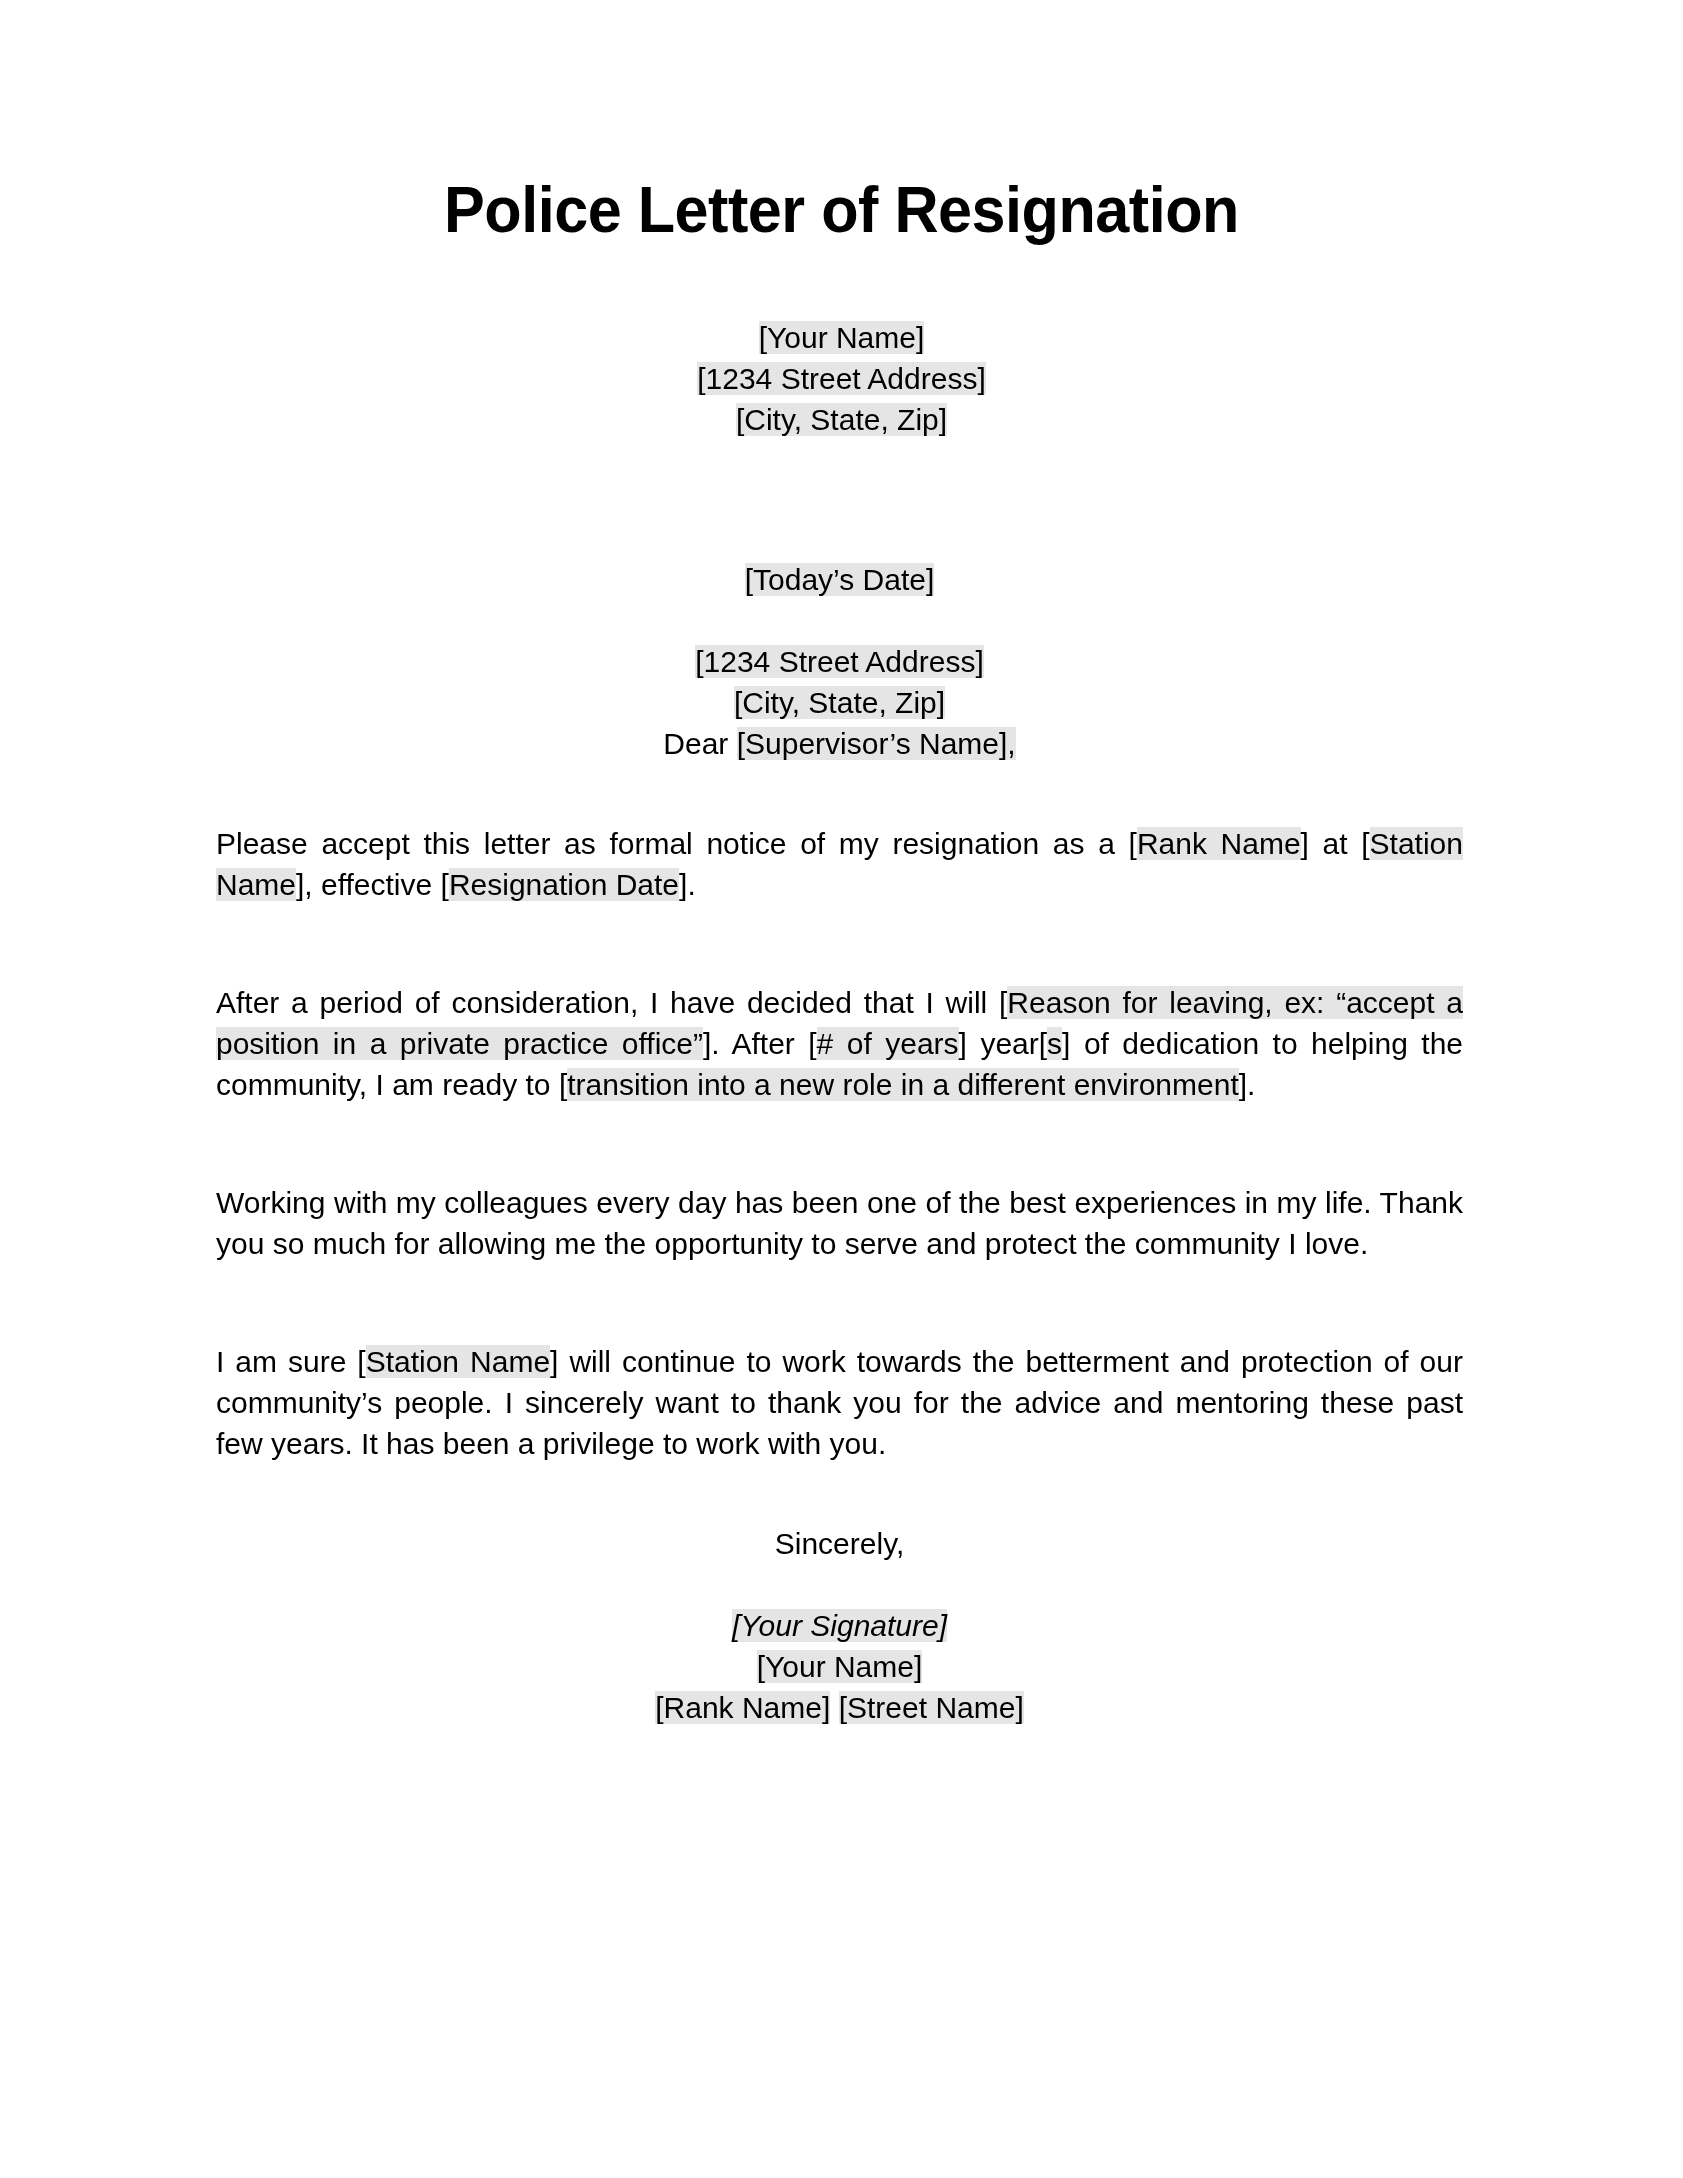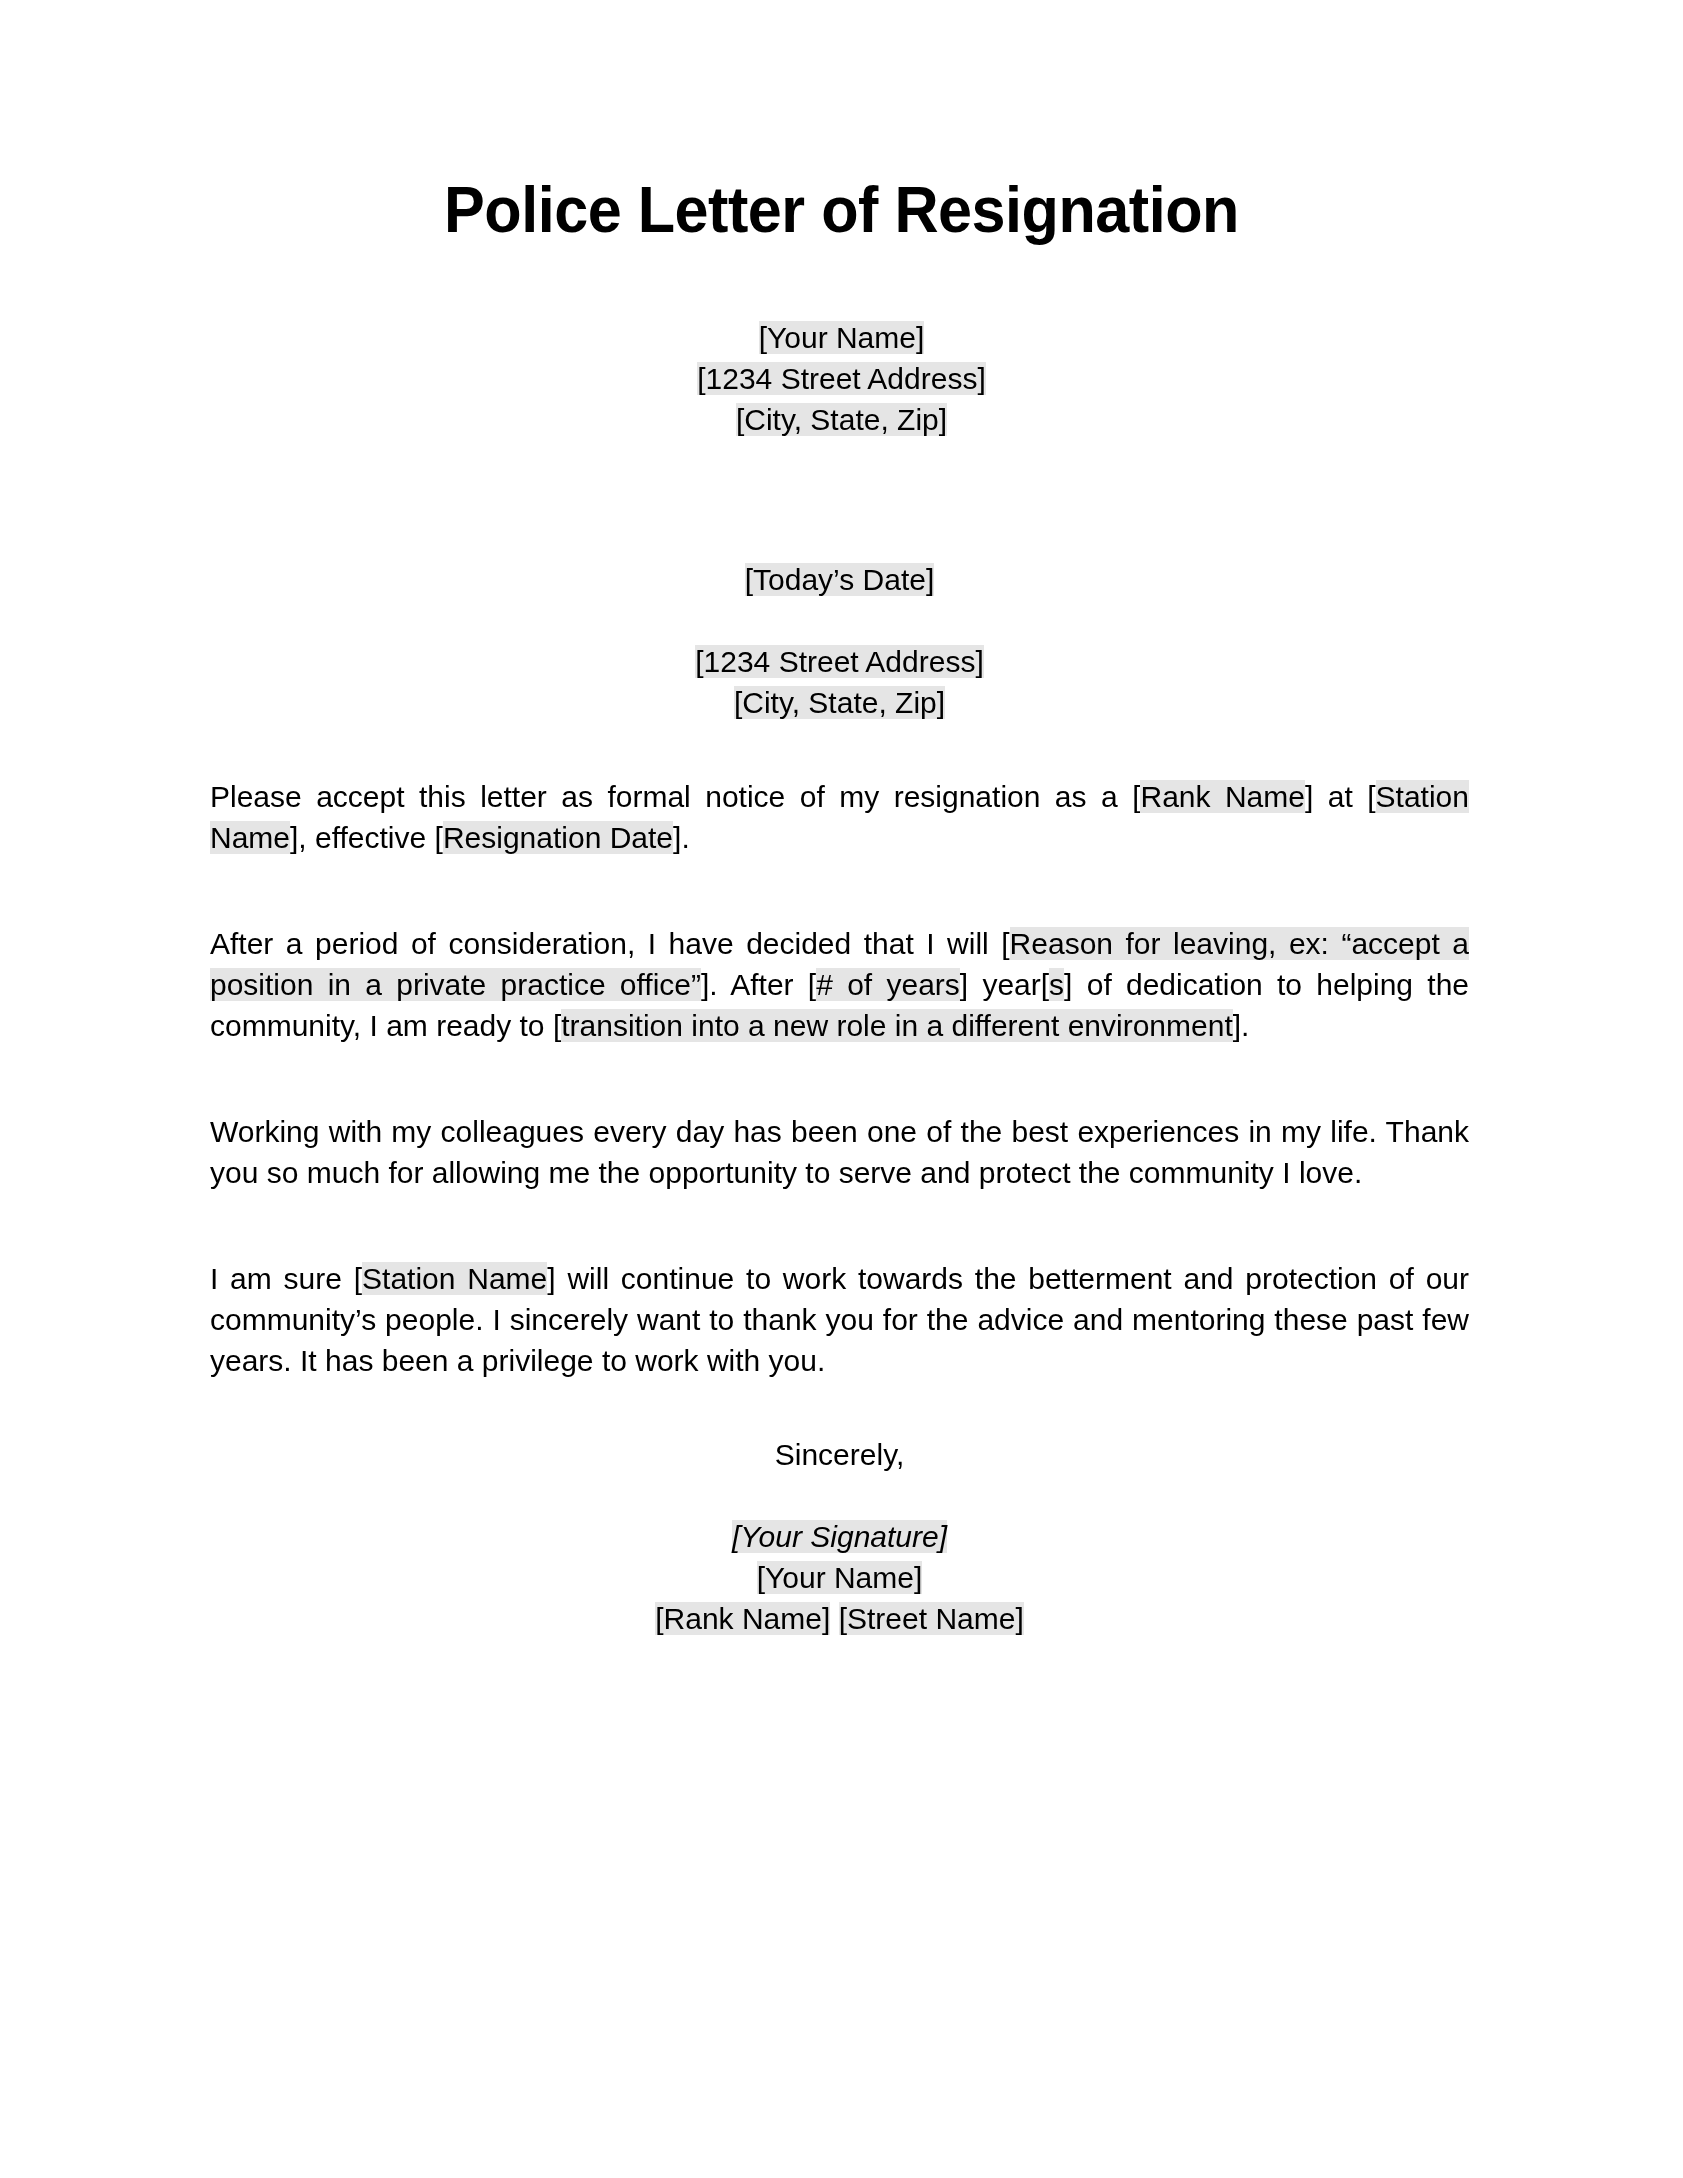--- a/index.html
+++ b/index.html
@@ -57,21 +57,21 @@
     left: 198px;
     top: 559px;
     width: 1283px;
     font-size: 30px;
     line-height: 41px;
   }
   .gap-md { height: 41px; }
   .gap-sm { height: 41px; }
 
   .para {
-    margin: 12px;
+    margin: 18px;
     text-align: justify;
     text-justify: inter-word;
   }
   .para-left {
     margin: 0;
     text-align: center;
   }
 
   
   .hl {
@@ -95,20 +95,21 @@
   </div>
 
   <div class="body-area">
 
     <div class="para-left"><span class="hl">[Today’s Date]</span></div>
 
     <div class="gap-md"></div>
 
     <div class="para-left"><span class="hl">[1234 Street Address]</span></div>
     <div class="para-left"><span class="hl">[City, State, Zip]</span></div>
+    <div class="para-left"><span>Dear </span><span class="hl">[Supervisor’s Name],</span></div>
 
     <div class="gap-sm"></div>
 
     <div class="para"><span>Please accept this letter as formal notice of my resignation as a [</span><span class="hl">Rank Name</span><span>] at [</span><span class="hl">Station Name</span><span>], effective [</span><span class="hl">Resignation Date</span><span>].</span></div>
 
     <div class="gap-sm"></div>
 
     <div class="para"><span>After a period of consideration, I have decided that I will [</span><span class="hl">Reason for leaving, ex: “accept a position in a private practice office”</span><span>]. After [</span><span class="hl"># of years</span><span>] year[</span><span class="hl">s</span><span>] of dedication to helping the community, I am ready to [</span><span class="hl">transition into a new role in a different environment</span><span>].</span></div>
 
     <div class="gap-sm"></div>

